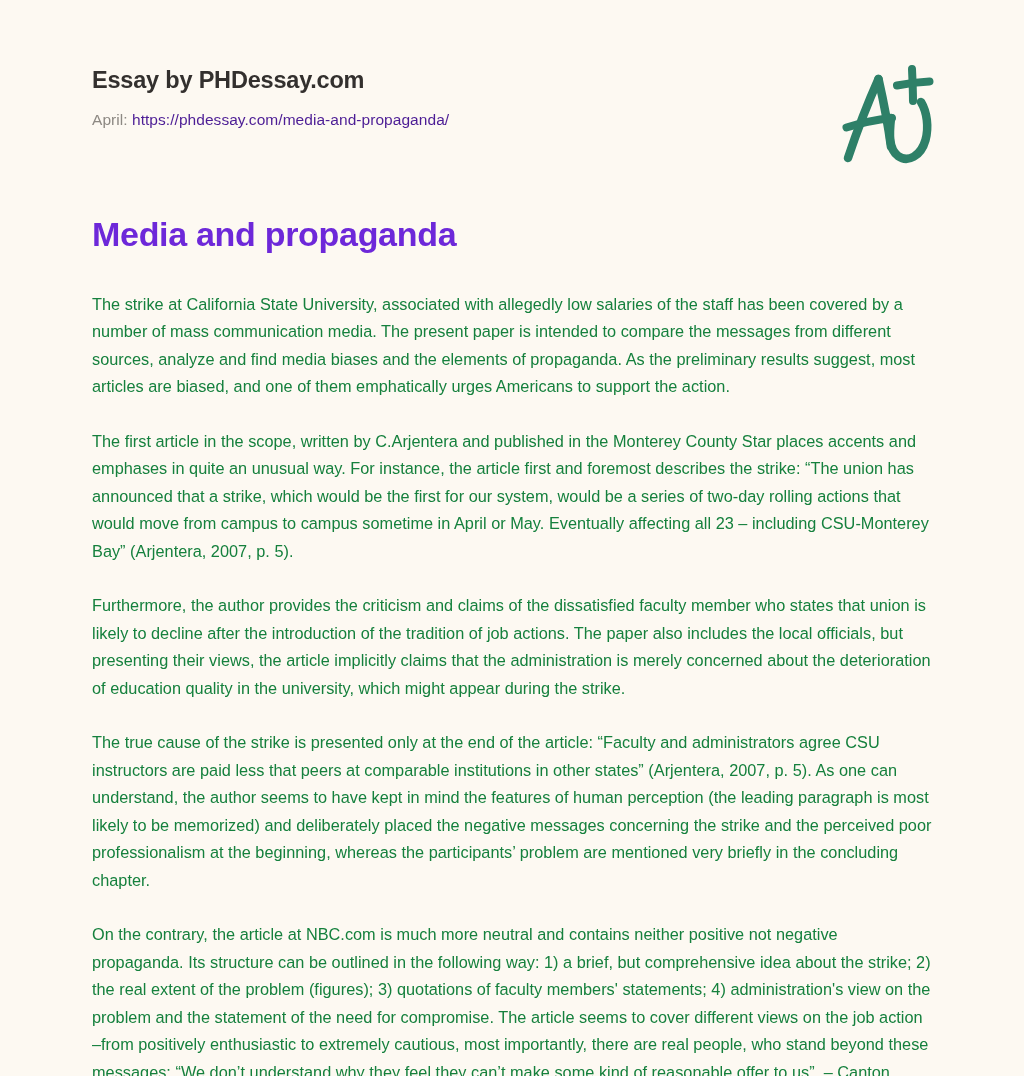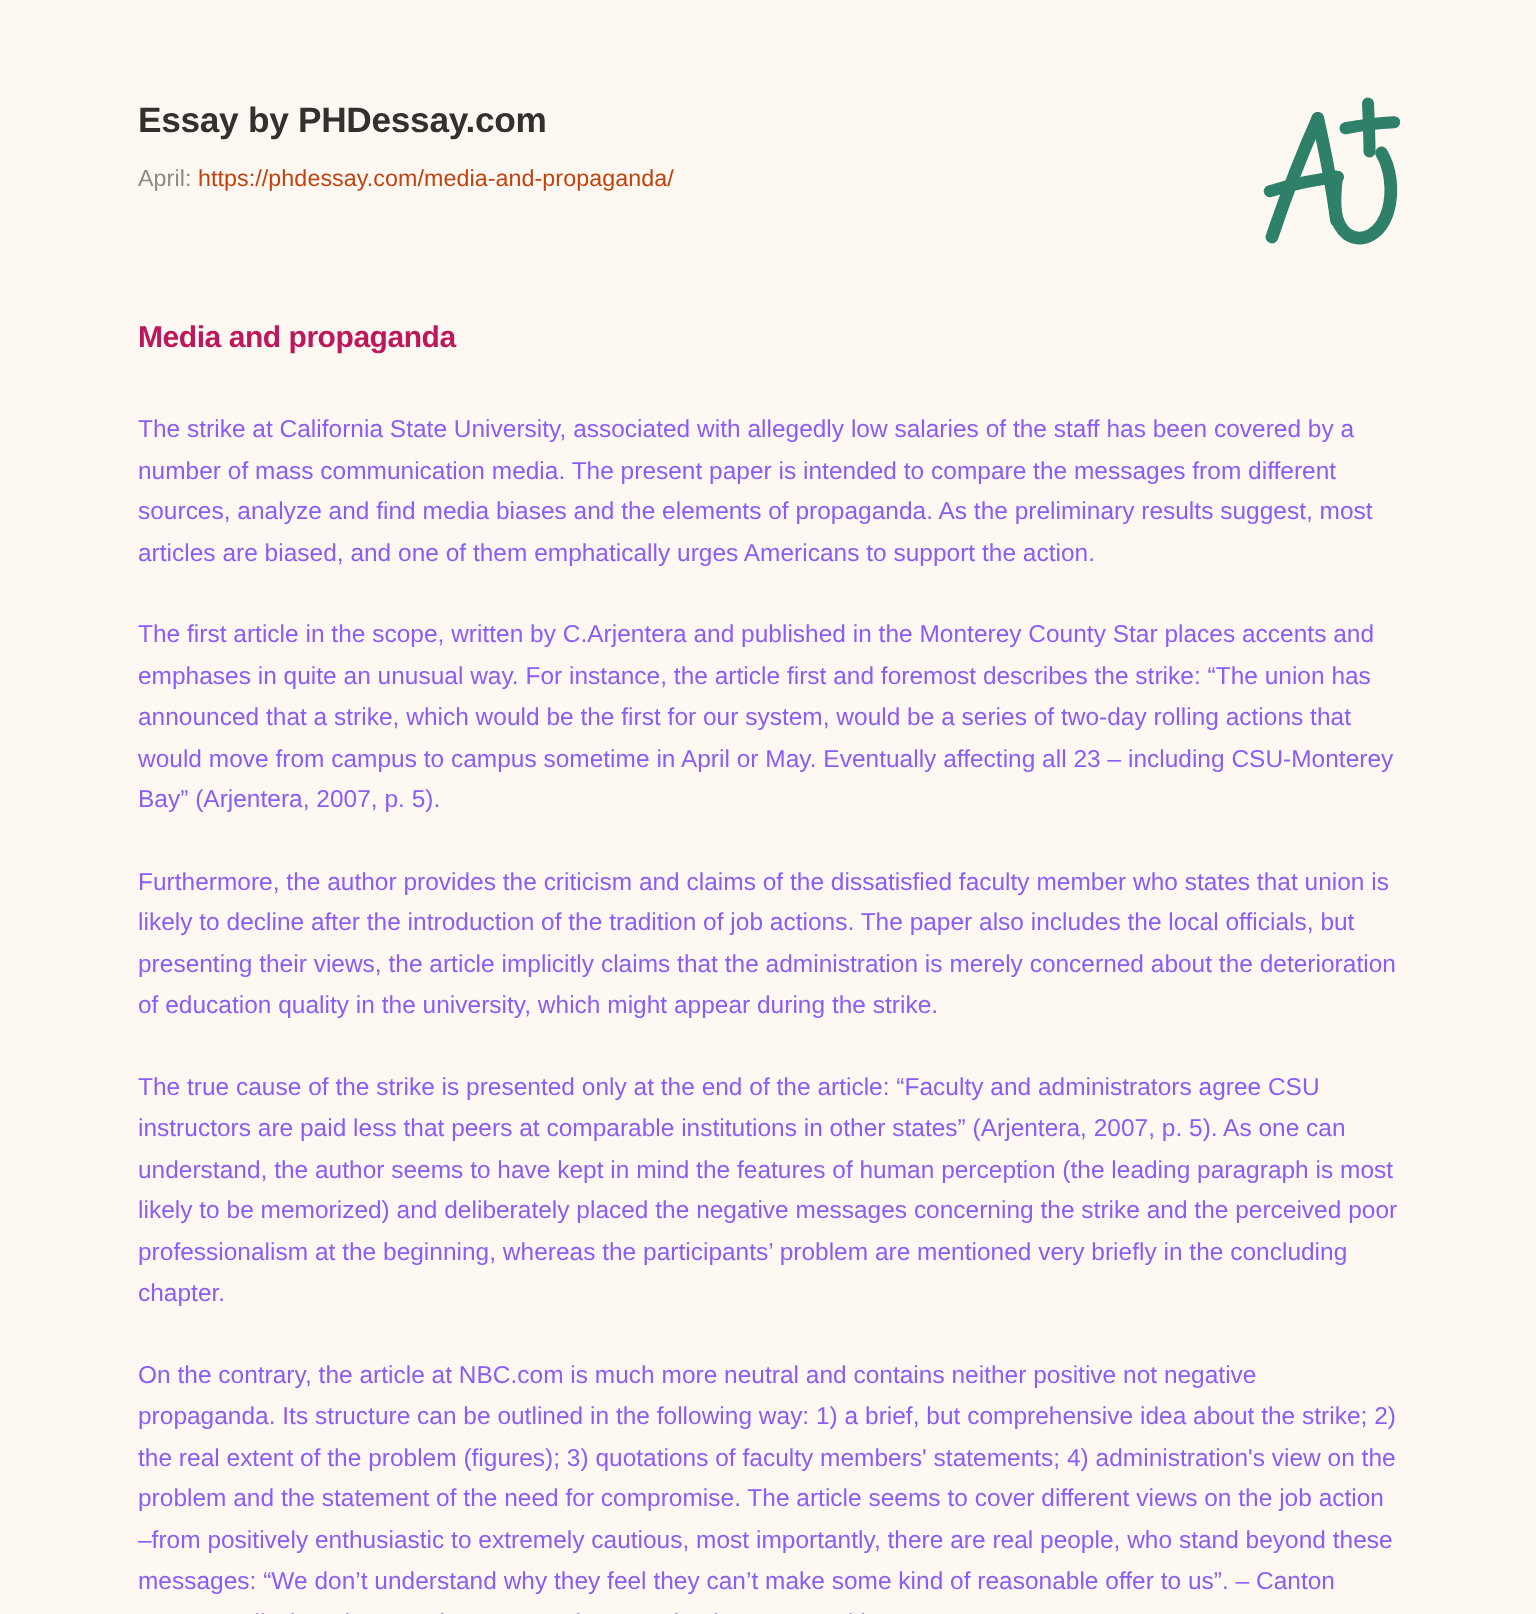--- a/index.html
+++ b/index.html
@@ -45,21 +45,21 @@
     font-size: 15.5px;
     line-height: 1.2;
     color: #8d8983;
     letter-spacing: 0.05px;
     white-space: nowrap;
   }
   .source-label {
     color: #8d8983;
   }
   .source-url {
-    color: #c2410c;
+    color: #4c1d95;
     text-decoration: none;
   }
 
   
   .logo {
     position: absolute;
     top: 52px;
     right: 78px;
     width: 120px;
     height: 118px;
@@ -67,39 +67,39 @@
   .logo svg {
     display: block;
     width: 120px;
     height: 118px;
   }
 
   
   .doc-title {
     margin: 0;
     padding: 0 92px;
-    font-size: 20px;
+    font-size: 34px;
     font-weight: bold;
-    color: #be185d;
+    color: #6d28d9;
     letter-spacing: -0.3px;
     line-height: 1.25;
     padding-top: 63px;
   }
 
   
   .doc-body {
     padding: 0 92px;
     margin-top: 35px;
   }
 
   .doc-body p {
     margin: 0 0 27px 0;
     font-size: 16.3px;
     line-height: 27.5px;
-    color: #8b5cf6;
+    color: #15803d;
     letter-spacing: 0.02px;
     text-align: left;
     max-width: 846px;
   }
 
   .doc-body p:last-child {
     margin-bottom: 0;
   }
 </style>
 </head>

